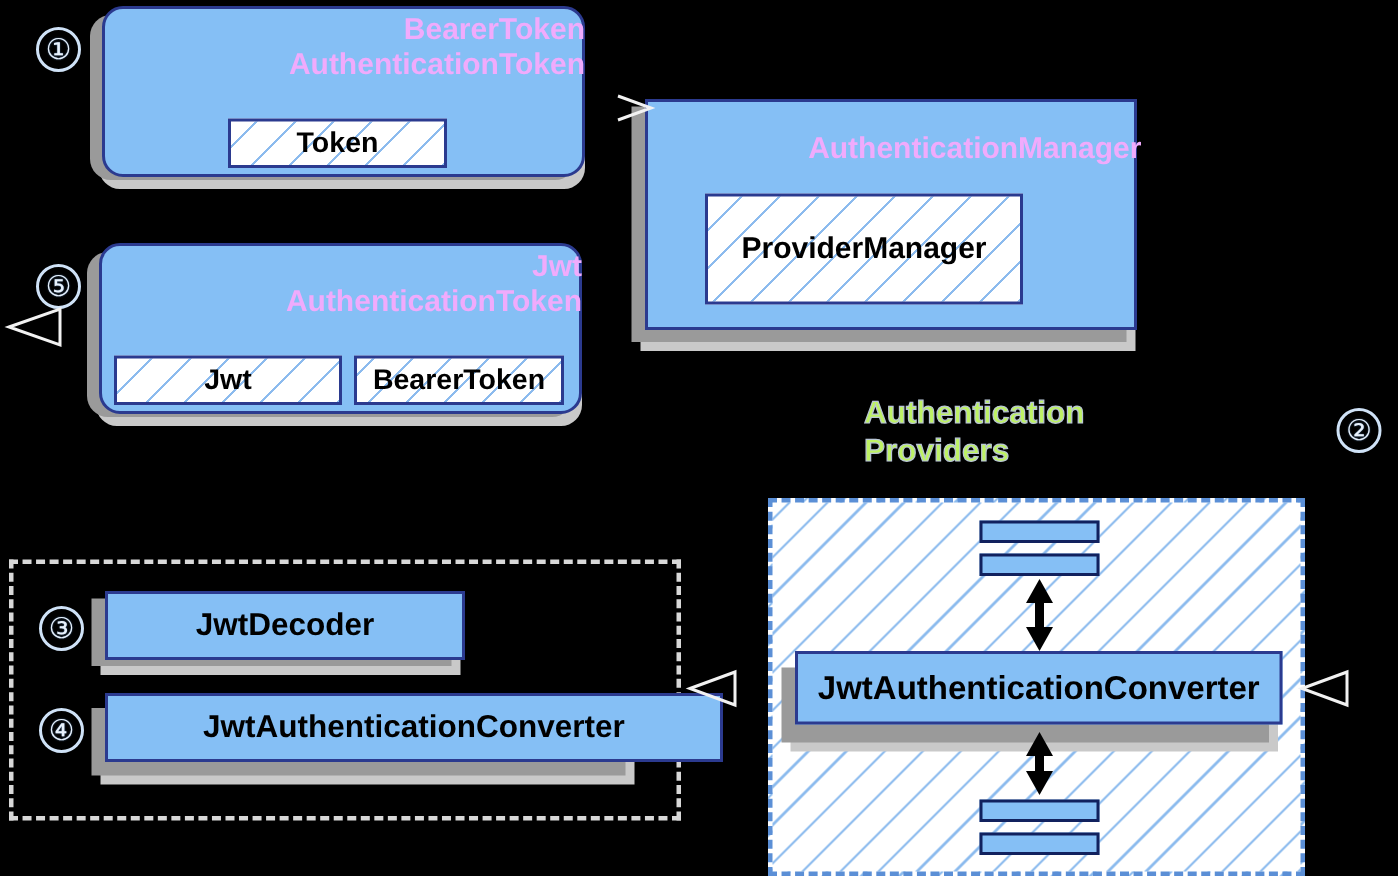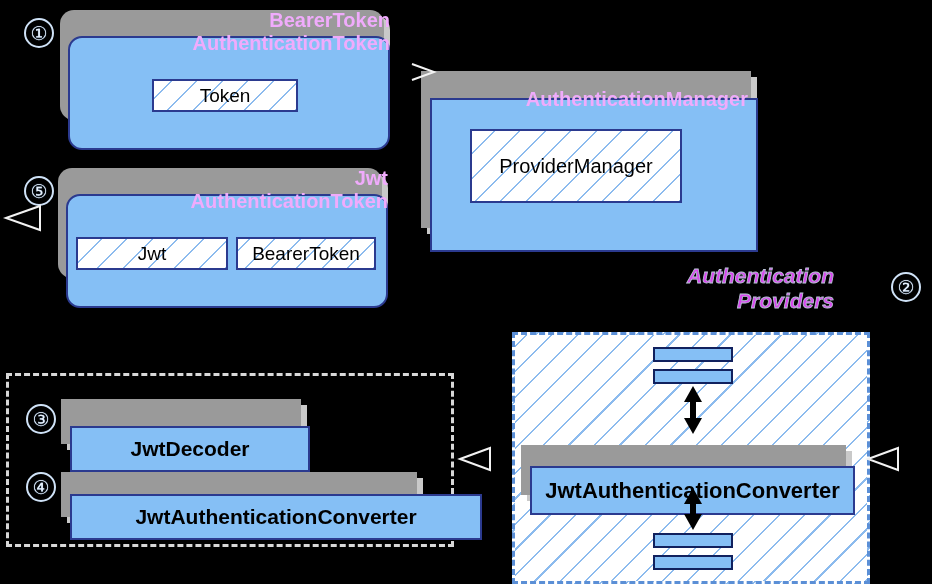--- a/index.html
+++ b/index.html
@@ -25,40 +25,39 @@
   .blue-node {
     position: absolute;
     background: #85bff5;
     border: 2px solid #2b3a8f;
     box-sizing: border-box;
     display: flex;
     align-items: center;
     justify-content: center;
     color: #000;
     font-weight: bold;
-    margin-top: 32px;
   }
 
   .rounded { border-radius: 14px; }
 
   .hatch {
     position: absolute;
     box-sizing: border-box;
     border: 2px solid #2b3a8f;
     background-color: #ffffff;
     background-image: repeating-linear-gradient(
         -45deg,
         rgba(120,175,235,0.85) 0px,
         rgba(120,175,235,0.85) 1.4px,
         rgba(255,255,255,0) 1.4px,
         rgba(255,255,255,0) 18px);
     display: flex;
     align-items: center;
     justify-content: center;
-    font-weight: normal;
+    font-weight: bold;
     color: #000;
   }
 
   .node-title {
     position: absolute;
     left: 0; right: 0;
     text-align: right;
     font-weight: bold;
     color: #f0abfc;
     line-height: 1.14;
@@ -78,28 +77,27 @@
     justify-content: center;
     font-size: 19px;
     font-weight: normal;
     color: #e8f1fb;
     text-shadow: 0 0 1px #5b86b8;
   }
 
   
   .ghost-label {
     position: absolute;
-    text-align: right;
+    text-align: left;
     font-weight: bold;
     font-size: 21px;
     line-height: 1.18;
-    color: #d946ef;
+    color: #bef264;
     -webkit-text-stroke: 0.8px #b9c6d6;
     white-space: pre-line;
-    font-style: italic;
   }
 
   
   .providers-box {
     position: absolute;
     box-sizing: border-box;
     border: 3px dashed #5b8fd6;
     background-color: #ffffff;
     background-image: repeating-linear-gradient(
         -45deg,
@@ -162,21 +160,21 @@
     <div class="node-title" style="left:66px; top:167px; width:322px; font-size:20px;">Jwt
 AuthenticationToken</div>
     <div class="hatch" style="left:76px; top:237px; width:152px; height:33px; font-size:19px;">Jwt</div>
     <div class="hatch" style="left:236px; top:237px; width:140px; height:33px; font-size:19px;">BearerToken</div>
   </div>
 
   <div>
     <div class="shadow-layer" style="left:427px; top:77px; width:330px; height:157px;"></div>
     <div class="shadow-layer mid" style="left:421px; top:71px; width:330px; height:157px;"></div>
     <div class="blue-node" style="left:430px; top:66px; width:328px; height:154px; border-width:2px;"></div>
-    <div class="node-title" style="left:420px; top:88px; width:328px; font-size:20px;">AuthenticationManager</div>
+    <div class="node-title" style="left:433px; top:88px; width:328px; font-size:20px;">AuthenticationManager</div>
     <div class="hatch" style="left:470px; top:129px; width:212px; height:74px; font-size:20px;">ProviderManager</div>
   </div>
 
   <div class="ghost-label" style="left:576px; top:264px; width:258px;">Authentication
 Providers</div>
 
   <div class="providers-box" style="left:512px; top:332px; width:358px; height:252px;"></div>
 
   <div class="mini-bar" style="left:653px; top:347px; width:80px; height:15px;"></div>
   <div class="mini-bar" style="left:653px; top:369px; width:80px; height:15px;"></div>

